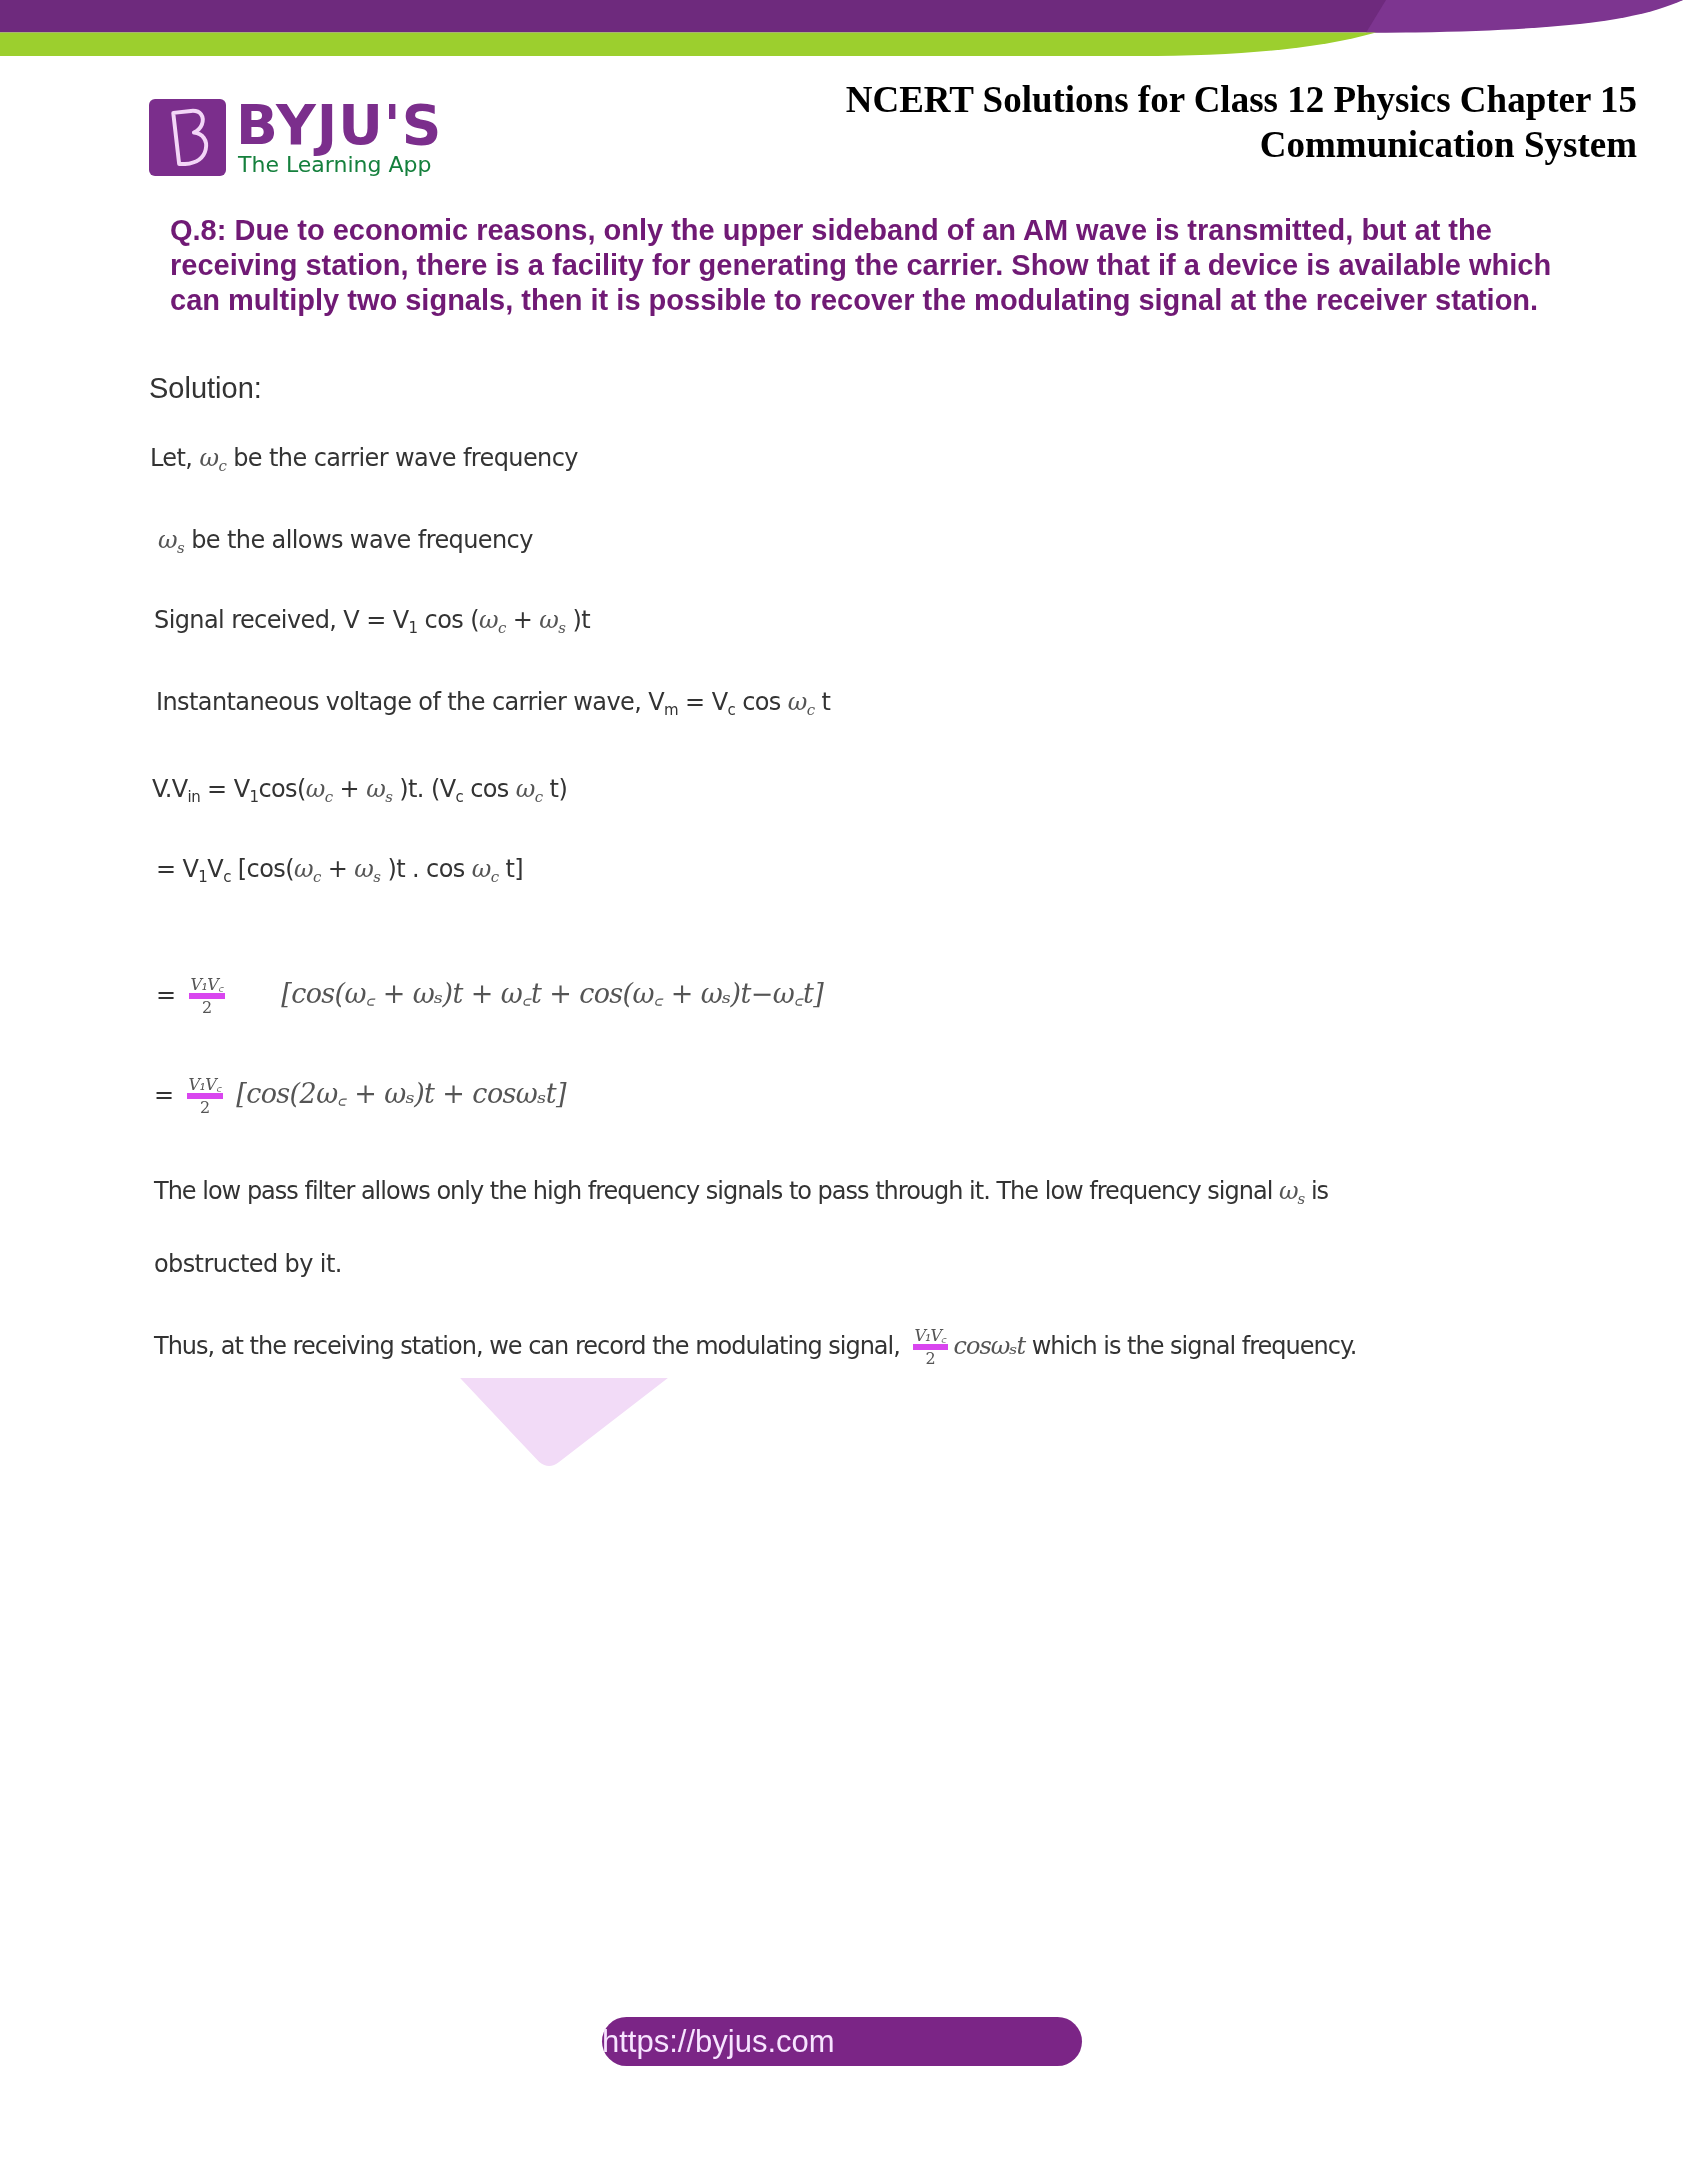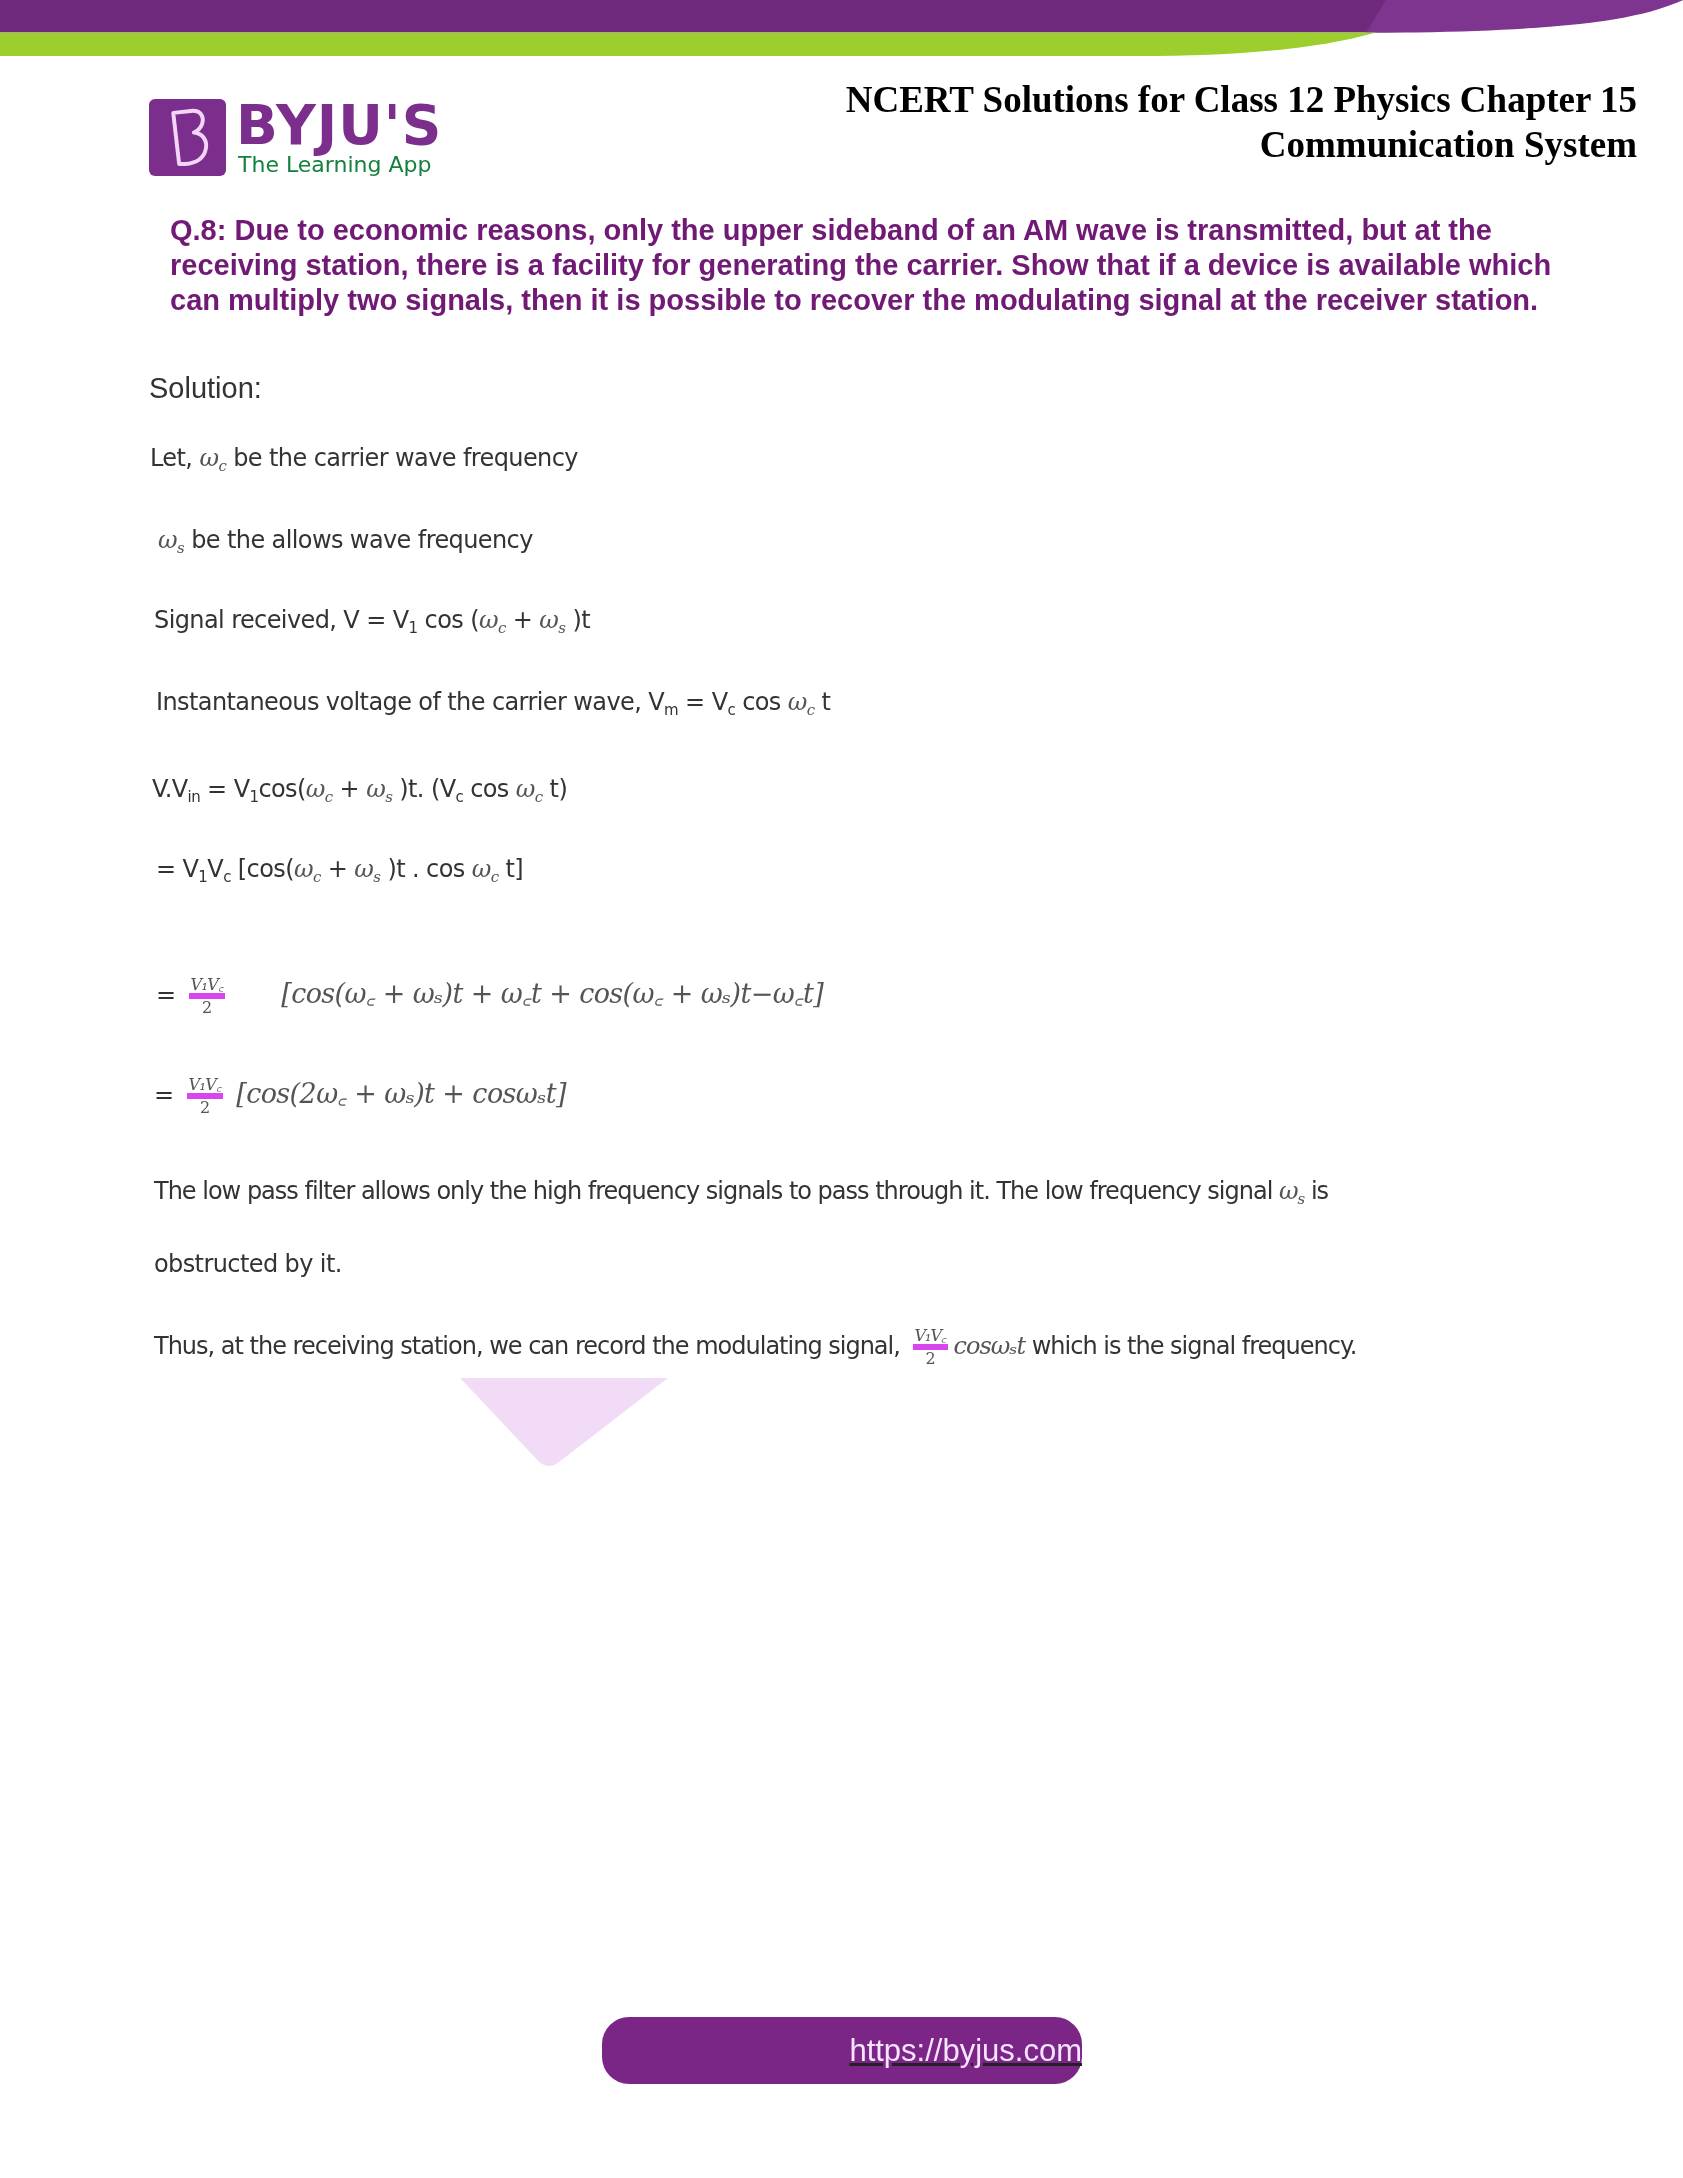--- a/index.html
+++ b/index.html
@@ -13,21 +13,21 @@
   .doc-title { position: absolute; right: 46px; top: 77px; text-align: right; font-family: "Liberation Serif", serif; font-weight: bold; font-size: 37px; line-height: 45px; color: #000; }
   .question { position: absolute; left: 149px; top: 213px; width: 1406px; font-weight: bold; font-size: 29px; line-height: 35px; color: #701a75; margin-left: 21px; }
   .solution-label { position: absolute; left: 149px; top: 372px; font-weight: normal; font-size: 29px; color: #333; }
   .line { position: absolute; font-family: "DejaVu Sans", sans-serif; font-size: 24px; color: #333; white-space: nowrap; letter-spacing: -0.6px; }
   .m { font-family: "DejaVu Serif", serif; font-style: italic; color: #555; }
   .sub { font-size: 15px; vertical-align: -5px; }
   .frac { display: inline-block; vertical-align: middle; text-align: center; font-family: "DejaVu Serif", serif; font-style: italic; color: #555; font-size: 16px; line-height: 17px; margin: 0 6px; }
   .frac .num { display: block; border-bottom: 6px solid #d946ef; padding: 0 2px; }
   .frac .den { display: block; font-style: normal; }
   .watermark { position: absolute; left: 460px; top: 1378px; width: 208px; height: 94px; }
-  .footer-pill { position: absolute; left: 602px; top: 2017px; width: 480px; height: 67px; background: #7b2586; border-radius: 27px; display: flex; align-items: center; justify-content: flex-end; text-decoration: underline; }
+  .footer-pill { position: absolute; left: 602px; top: 2017px; width: 480px; height: 49px; background: #7b2586; border-radius: 27px; display: flex; align-items: center; justify-content: flex-start; }
   .footer-link { color: #f7e4ff; font-size: 31px; font-family: "Liberation Sans", sans-serif; text-decoration: none; }
 </style>
 </head>
 <body>
 
 <svg class="banner" viewBox="0 0 1700 60" preserveAspectRatio="none">
   <path d="M0 0 H1700 V0 C1640 20 1560 30 1400 33 L0 33 Z" fill="#6e2a7d"></path>
   <path d="M1400 0 H1700 C1660 18 1600 30 1430 33 L1380 33 Z" fill="#7d3590"></path>
   <path d="M0 33 H1390 C1330 50 1250 57 1150 57 L0 57 Z" fill="#9ccf2e"></path>
 </svg>

